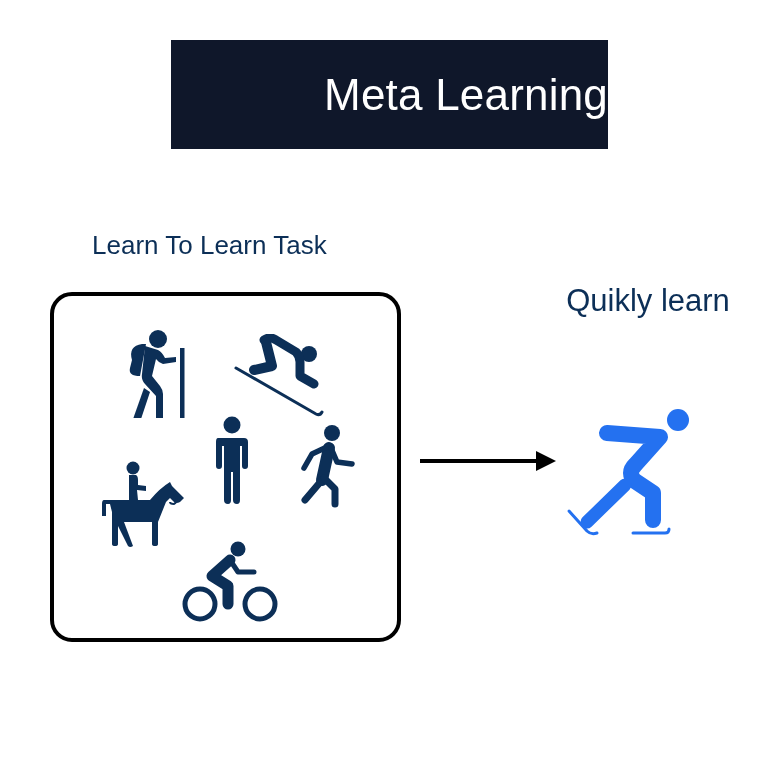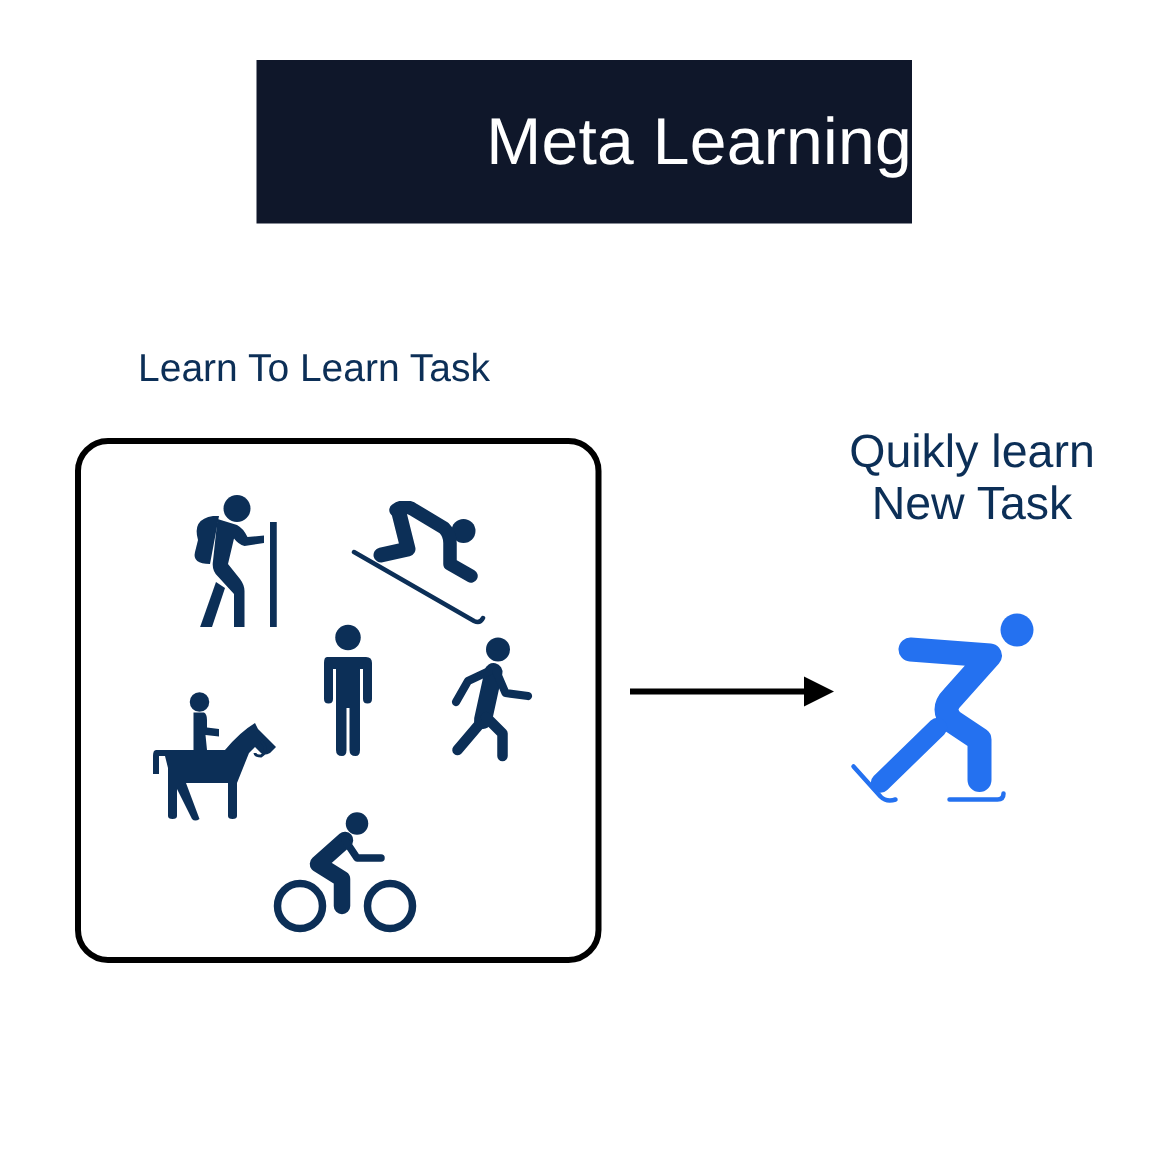--- a/index.html
+++ b/index.html
@@ -23,21 +23,20 @@
 <body>
 
 <div class="title-box">
   <span class="title-text">Meta Learning</span>
 </div>
 
 <div class="left-label">Learn To Learn Task</div>
 
 <div class="right-label">
   <span>Quikly learn</span>
-  <span>New Task</span>
 </div>
 
 <div class="task-box">
 
   <svg class="icon" style="left:64px; top:32px;" width="72" height="90" viewBox="0 0 72 90">
     <g fill="#0c2f57">
       <circle cx="40" cy="11" r="9"></circle>
       <path d="M14 32 Q10 18 24 16 L28 16 L22 48 Q10 48 12 40 Z"></path>
       <path d="M27 18 L40 22 Q44 24 47 30 L58 29 L58 34 L45 36 Q41 35 38 31 L34 48 L42 58 Q45 62 45 66 L45 94 L38 94 L38 68 L27 56 Q23 52 24 46 Z"></path>
       <path d="M26 60 L32 64 L22 94 L14 94 Z"></path>

